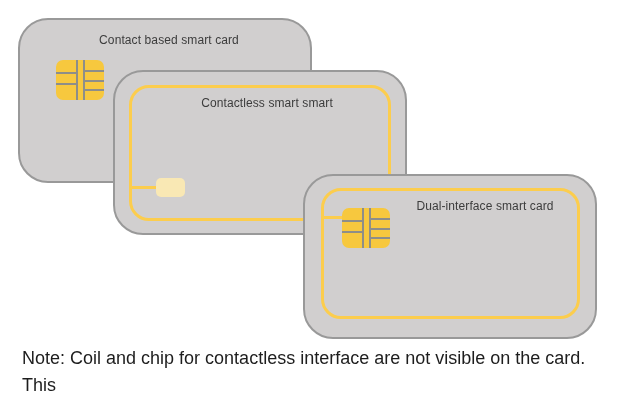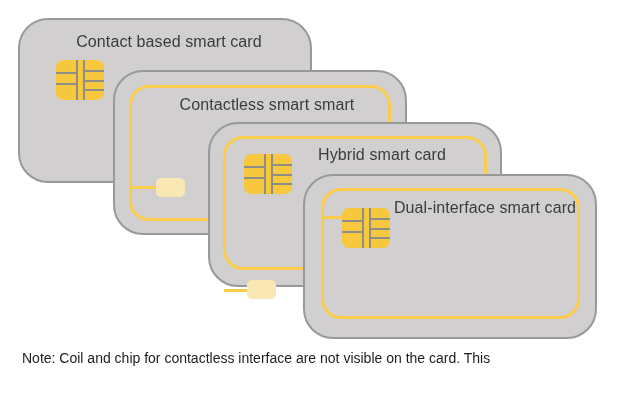--- a/index.html
+++ b/index.html
@@ -18,21 +18,21 @@
     background:var(--card_fill);
     border:2px solid var(--card_border);
     border-radius:30px;box-sizing:border-box;
   }
   .card1{left:18px;top:18px;z-index:1;}
   .card2{left:113px;top:70px;z-index:2;}
   .card3{left:208px;top:122px;z-index:3;}
   .card4{left:303px;top:174px;z-index:4;}
   .card-title{
     position:absolute;transform:translateX(-50%);
-    font-size:16px;font-weight:400;color:var(--title_text);
+    font-size:12px;font-weight:400;color:var(--title_text);
     white-space:nowrap;letter-spacing:0.1px;
   }
   .coil{
     position:absolute;border:3px solid var(--coil_yellow);
     border-radius:20px;box-sizing:border-box;
   }
   .coil2{left:14px;top:13px;width:262px;height:136px;}
   .coil3{left:13px;top:12px;width:264px;height:134px;}
   .coil4{left:16px;top:12px;width:259px;height:131px;}
   .stub{
@@ -46,21 +46,21 @@
     background:var(--pale_chip);
   }
   .pale2{left:41px;top:106px;}
   .pale3{left:37px;top:156px;}
   .chip{position:absolute;}
   .chip1{left:36px;top:40px;}
   .chip3{left:34px;top:30px;}
   .chip4{left:37px;top:32px;}
   .note{
     position:absolute;left:22px;top:345px;width:580px;
-    font-size:14px;line-height:27px;color:var(--note_text);
+    font-size:18px;line-height:27px;color:var(--note_text);
   }
   .note span{display:block;}
 </style>
 </head>
 <body>
 
 <div id="stage">
 
   <div class="card card1">
     <svg class="chip chip1" width="48" height="40" viewBox="0 0 48 40">
@@ -78,38 +78,20 @@
     <div class="card-title" style="left:149px;top:13px">Contact based smart card</div>
   </div>
 
   <div class="card card2">
     <div class="coil coil2"></div>
     <div class="stub stub2"></div>
     <div class="pale-chip pale2"></div>
     <div class="card-title" style="left:152px;top:24px">Contactless smart smart</div>
   </div>
 
-  <div class="card card3">
-    <div class="coil coil3"></div>
-    <div class="stub stub3"></div>
-    <div class="pale-chip pale3"></div>
-    <svg class="chip chip3" width="48" height="40" viewBox="0 0 48 40">
-      <rect x="0" y="0" width="48" height="40" rx="7" fill="var(--chip_gold)"></rect>
-      <g stroke="var(--chip_line)" stroke-width="2">
-        <line x1="21" y1="0" x2="21" y2="40"></line>
-        <line x1="28" y1="0" x2="28" y2="40"></line>
-        <line x1="0" y1="13" x2="21" y2="13"></line>
-        <line x1="0" y1="24" x2="21" y2="24"></line>
-        <line x1="28" y1="11" x2="48" y2="11"></line>
-        <line x1="28" y1="21" x2="48" y2="21"></line>
-        <line x1="28" y1="30" x2="48" y2="30"></line>
-      </g>
-    </svg>
-    <div class="card-title" style="left:172px;top:22px">Hybrid smart card</div>
-  </div>
 
   <div class="card card4">
     <div class="coil coil4"></div>
     <div class="stub stub4"></div>
     <svg class="chip chip4" width="48" height="40" viewBox="0 0 48 40">
       <rect x="0" y="0" width="48" height="40" rx="7" fill="var(--chip_gold)"></rect>
       <g stroke="var(--chip_line)" stroke-width="2">
         <line x1="21" y1="0" x2="21" y2="40"></line>
         <line x1="28" y1="0" x2="28" y2="40"></line>
         <line x1="0" y1="13" x2="21" y2="13"></line>

